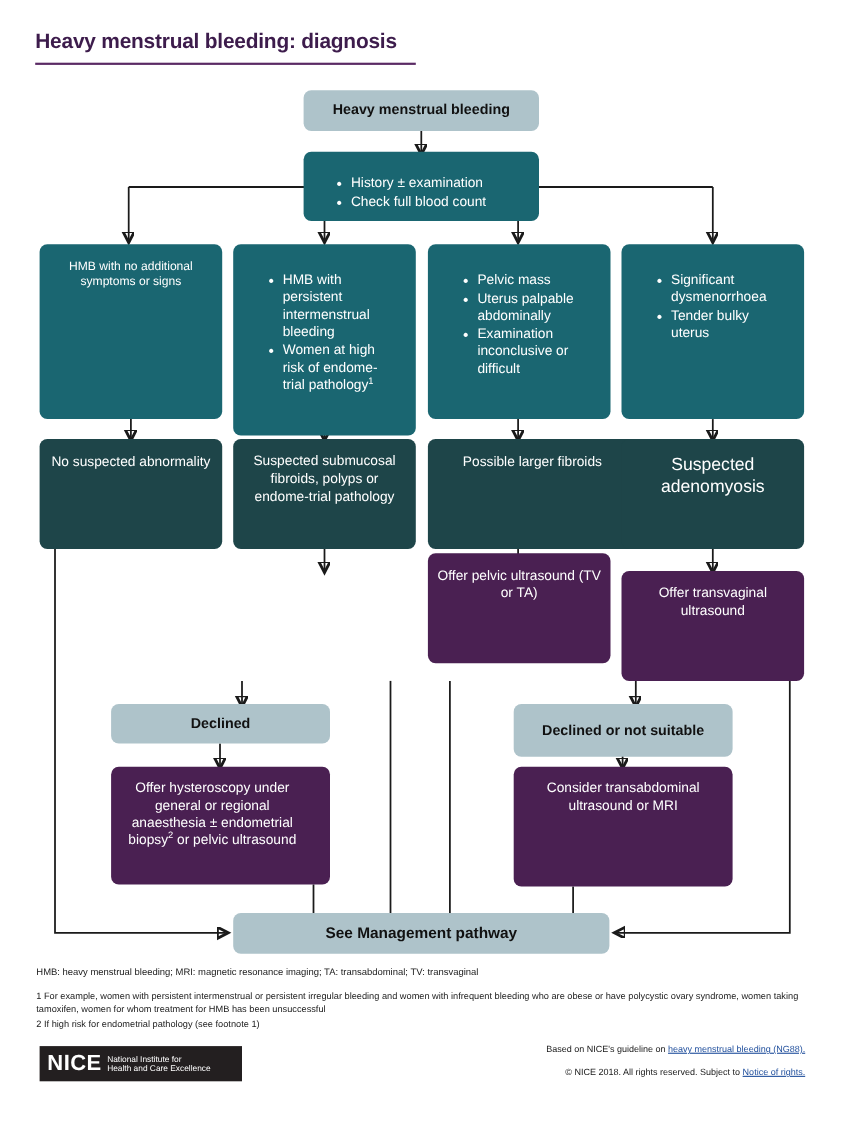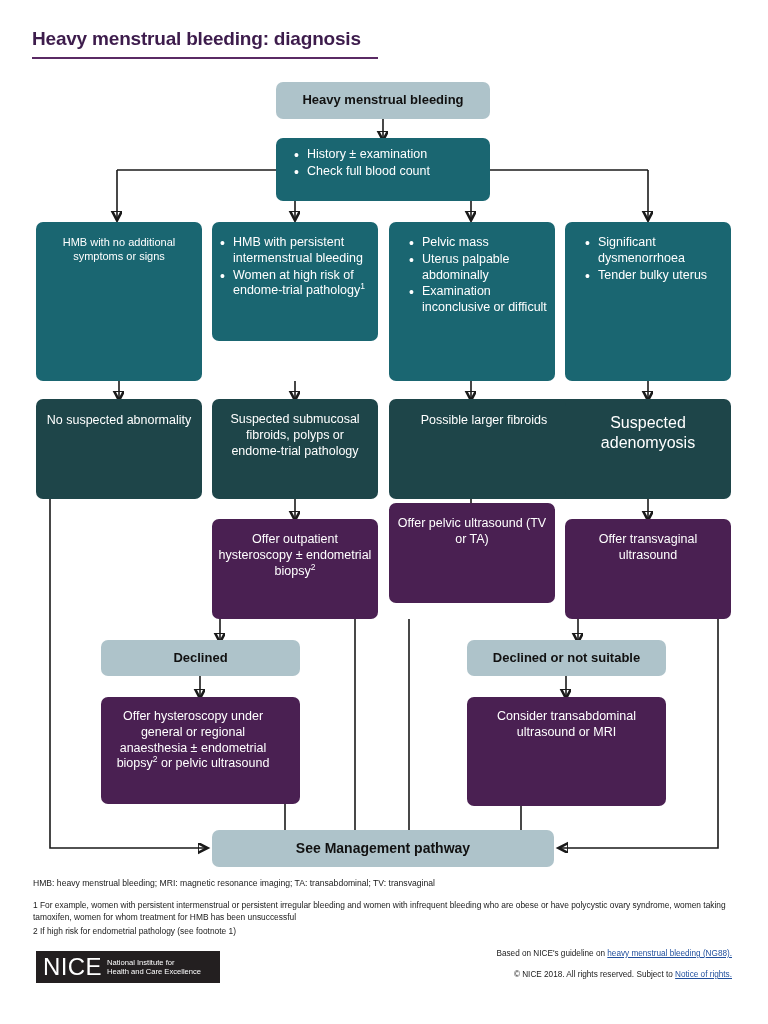--- a/index.html
+++ b/index.html
@@ -42,21 +42,21 @@
 
   .lightblue { background:#aec3ca; color:#111111; font-weight:bold; }
   .teal      { background:#1a6671; color:#ffffff; }
   .darkteal  { background:#1e4549; color:#ffffff; }
   .purple    { background:#4a2052; color:#ffffff; }
 
   .lightblue.center { justify-content:center; }
 
   .node.tc { justify-content:center; }
 
-  ul.bullets { margin:0; padding:0 0 0 17px; list-style:none; }
+  ul.bullets { margin:12px; padding:0 0 0 17px; list-style:none; }
   ul.bullets li { position:relative; margin:0 0 1px 0; }
   ul.bullets li::before {
     content:"\2022"; position:absolute; left:-13px; top:0;
     font-size:14px; line-height:1.26;
   }
   sup { font-size:0.68em; vertical-align:super; line-height:0; }
 
   
   .abbrev {
     position:absolute; left:33px; top:878px;
@@ -68,21 +68,21 @@
   }
   .fn1 { top:899px; }
   .fn2 { top:925px; }
 
   
   .nice-logo {
     position:absolute; left:36px; top:951px;
     width:184px; height:32px; background:#231f20;
     display:flex; align-items:center; padding-left:7px; gap:5px;
   }
-  .nice-word { color:#ffffff; font-size:24px; font-weight:normal; letter-spacing:0.4px; }
+  .nice-word { color:#ffffff; font-size:20px; font-weight:bold; letter-spacing:0.4px; }
   .nice-sub { color:#ffffff; font-size:7.6px; line-height:1.22; }
 
   .credit {
     position:absolute; right:36px; font-size:8.2px; color:#1a1a1a;
     text-align:right; white-space:nowrap;
   }
   .credit-1 { top:949px; }
   .credit-2 { top:970px; }
   .link { color:#1f4e9c; text-decoration:underline; }
 </style>
@@ -147,21 +147,21 @@
     <ul class="bullets">
       <li>History ± examination</li>
       <li>Check full blood count</li>
     </ul>
   </div>
 
   <div class="node teal center" style="left:36px; top:222px; width:166px; height:159px; font-size:11px; padding:14px 10px 0 10px;">
     <div class="inner">HMB with no additional symptoms or signs</div>
   </div>
 
-  <div class="node teal" style="left:212px; top:222px; width:166px; height:119px; font-size:12.5px; padding:13px 8px 0 4px;">
+  <div class="node teal" style="left:212px; top:222px; width:166px; height:174px; font-size:12.5px; padding:13px 8px 0 16px;">
     <ul class="bullets">
       <li>HMB with persistent intermenstrual bleeding</li>
       <li>Women at high risk of endome-trial pathology<sup>1</sup></li>
     </ul>
   </div>
 
   <div class="node teal" style="left:389px; top:222px; width:166px; height:159px; font-size:12.5px; padding:13px 8px 0 16px;">
     <ul class="bullets">
       <li>Pelvic mass</li>
       <li>Uterus palpable abdominally</li>
@@ -185,37 +185,34 @@
   </div>
 
   <div class="node darkteal center" style="left:389px; top:399px; width:190px; height:100px; font-size:12.5px; padding:14px 8px 0 8px;">
     <div class="inner">Possible larger fibroids</div>
   </div>
 
   <div class="node darkteal center" style="left:565px; top:399px; width:166px; height:100px; font-size:16px; padding:14px 8px 0 8px;">
     <div class="inner">Suspected adenomyosis</div>
   </div>
 
-  <div class="node purple center" style="left:212px; top:519px; width:166px; height:100px; font-size:12.5px; padding:13px 6px 0 6px;">
-    <div class="inner">Offer outpatient hysteroscopy ± endometrial biopsy<sup>2</sup></div>
-  </div>
 
   <div class="node purple center" style="left:389px; top:503px; width:166px; height:100px; font-size:12.5px; padding:13px 8px 0 8px;">
     <div class="inner">Offer pelvic ultrasound (TV or TA)</div>
   </div>
 
   <div class="node purple center" style="left:565px; top:519px; width:166px; height:100px; font-size:12.5px; padding:13px 8px 17px 8px;">
     <div class="inner">Offer transvaginal ultrasound</div>
   </div>
 
   <div class="node lightblue center tc" style="left:101px; top:640px; width:199px; height:36px; font-size:13px;">
     <div class="inner">Declined</div>
   </div>
 
-  <div class="node lightblue center tc" style="left:467px; top:640px; width:199px; height:36px; font-size:13px;">
+  <div class="node lightblue center tc" style="left:467px; top:640px; width:199px; height:48px; font-size:13px;">
     <div class="inner">Declined or not suitable</div>
   </div>
 
   <div class="node purple center" style="left:101px; top:697px; width:199px; height:107px; font-size:12.5px; padding:12px 23px 0 8px;">
     <div class="inner">Offer hysteroscopy under general or regional anaesthesia ± endometrial biopsy<sup>2</sup> or pelvic ultrasound</div>
   </div>
 
   <div class="node purple center" style="left:467px; top:697px; width:199px; height:109px; font-size:12.5px; padding:12px 8px 0 8px;">
     <div class="inner">Consider transabdominal ultrasound or MRI</div>
   </div>

